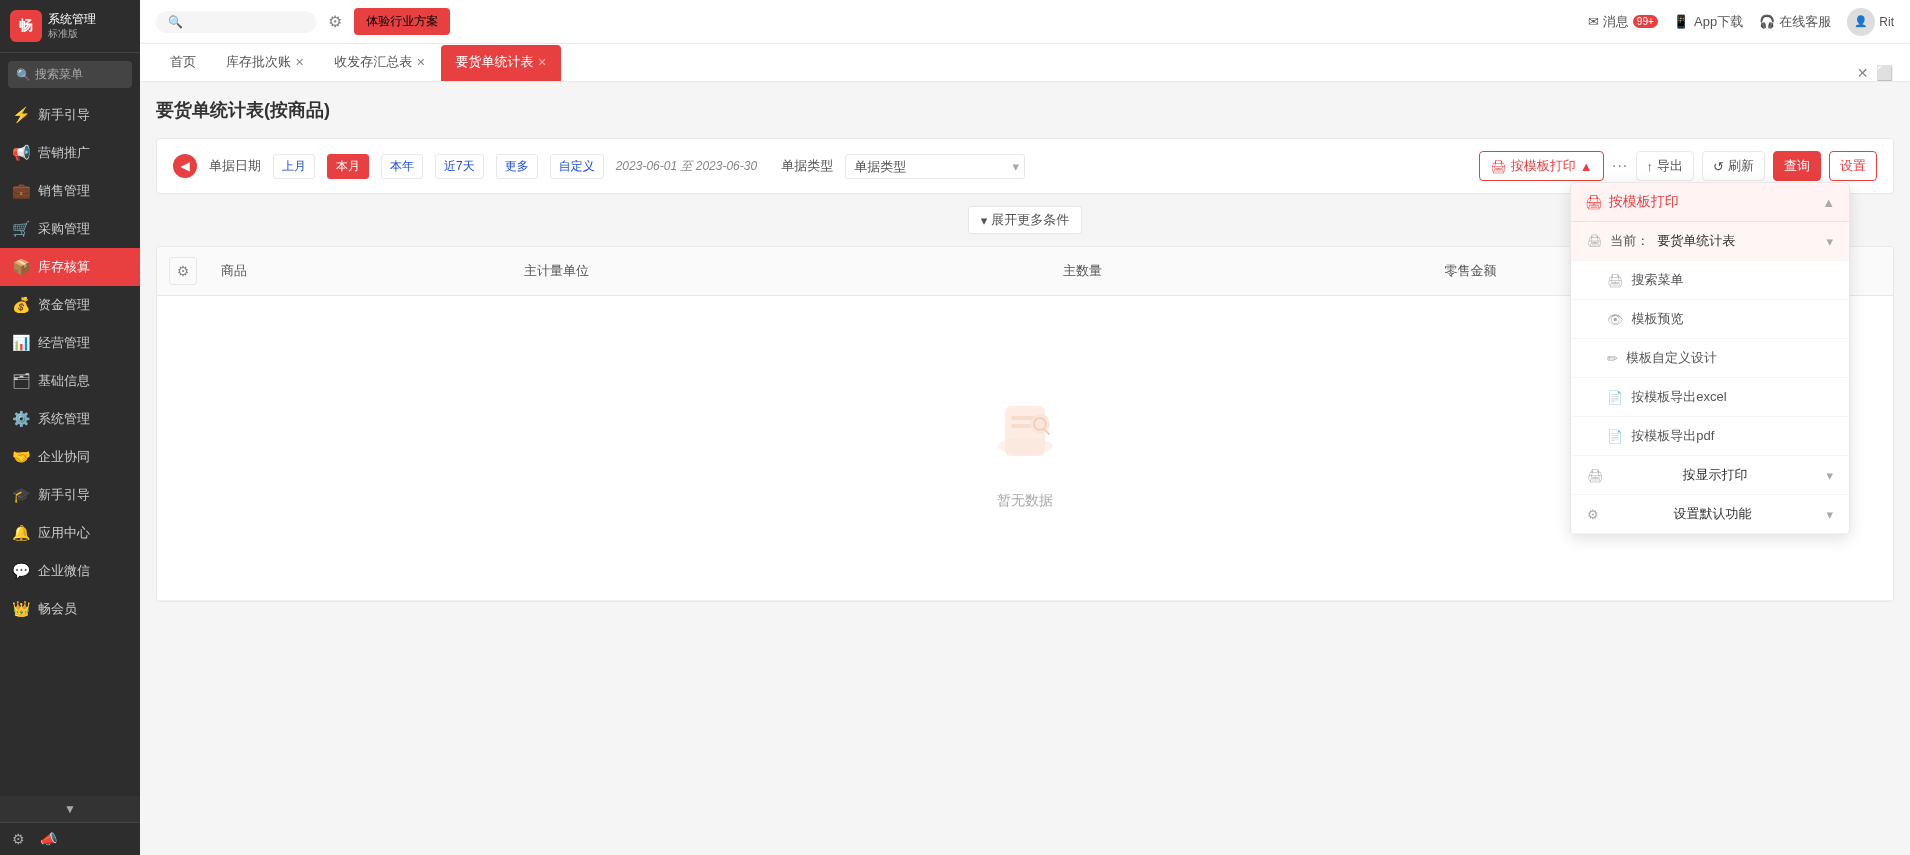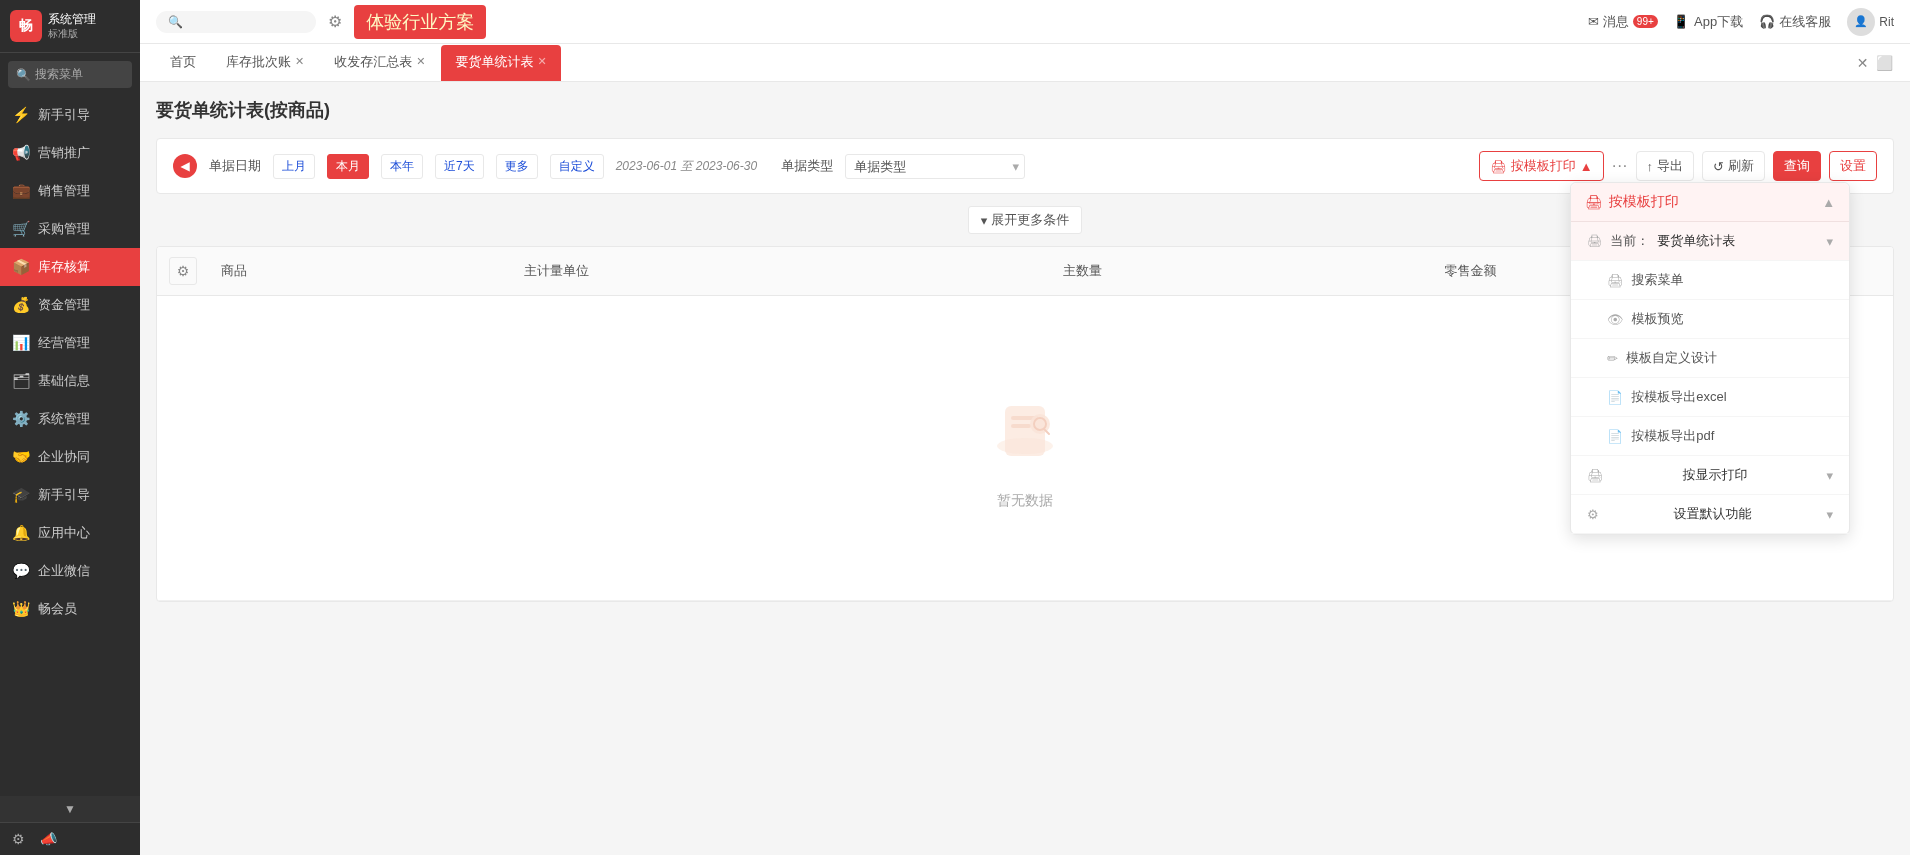--- a/index.html
+++ b/index.html
@@ -138,46 +138,46 @@
       background: #e84040;
       color: white;
       font-size: 10px;
       border-radius: 8px;
       padding: 1px 4px;
       min-width: 16px;
       text-align: center;
     }
     .trial-btn {
       background: #e84040;
-      color: #fef9c3;
+      color: #000000;
       border: none;
       border-radius: 4px;
       padding: 5px 12px;
-      font-size: 18px;
+      font-size: 12px;
       cursor: pointer;
     }
     .avatar {
       width: 28px;
       height: 28px;
       border-radius: 50%;
       background: #ddd;
       display: flex;
       align-items: center;
       justify-content: center;
       font-size: 11px;
       color: #888;
     }
     .user-name { font-size: 12px; color: #555; }
 
     
     .tabs-bar {
       background: #fff;
       border-bottom: 1px solid #e8e8e8;
       display: flex;
-      align-items: center;
+      align-items: flex-end;
       padding: 0 16px;
       height: 38px;
       gap: 2px;
     }
     .tab {
       padding: 8px 14px;
       font-size: 13px;
       color: #555;
       cursor: pointer;
       border-bottom: 2px solid transparent;

